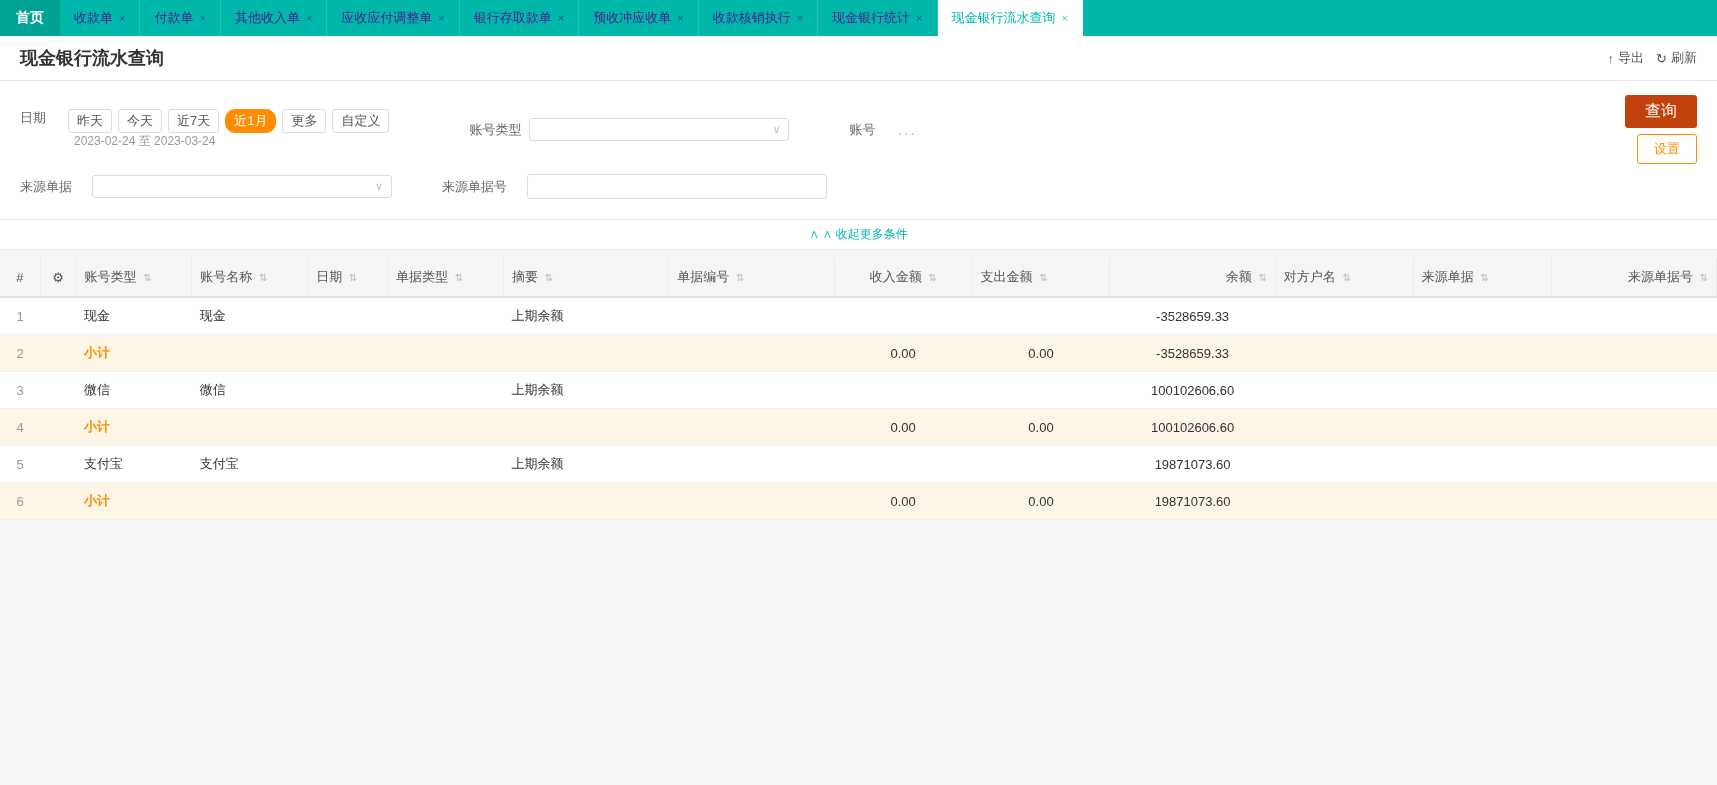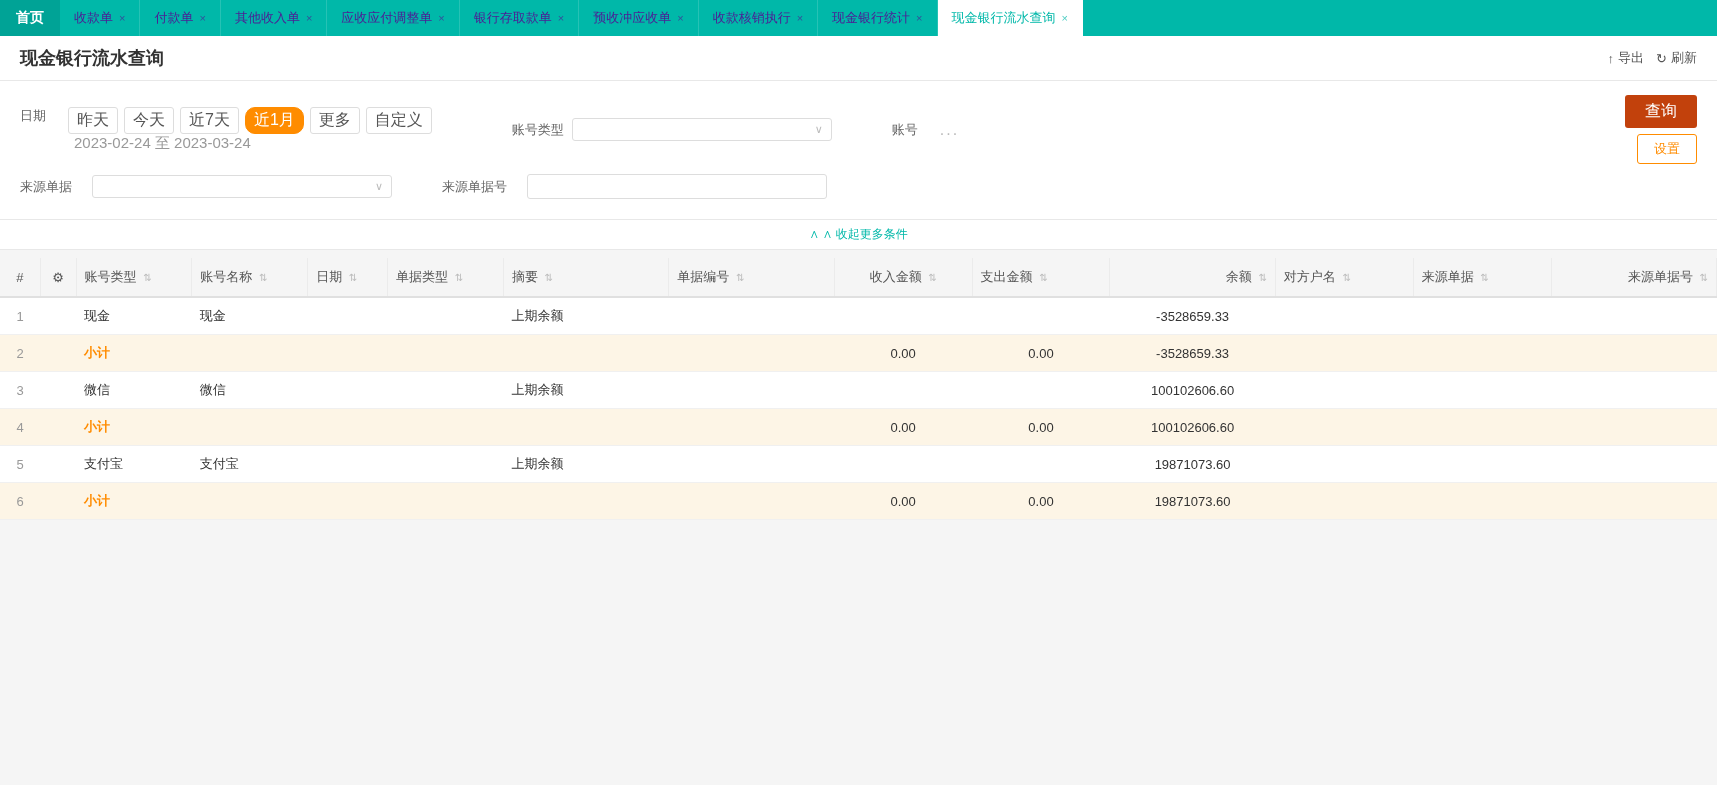--- a/index.html
+++ b/index.html
@@ -95,32 +95,32 @@
     .date-btns {
       display: flex;
       align-items: center;
       gap: 6px;
     }
     .date-btn {
       padding: 2px 8px;
       border: 1px solid #ddd;
       border-radius: 3px;
       cursor: pointer;
-      font-size: 16px;
+      font-size: 13px;
       background: #fff;
       color: #555;
     }
     .date-btn.active {
       background: #ff8c00;
       color: #fff;
       border-color: #ff8c00;
       border-radius: 10px;
     }
     .date-range-text {
-      font-size: 15px;
+      font-size: 12px;
       color: #999;
       margin-left: 6px;
     }
     .filter-select {
       display: flex;
       align-items: center;
       border: 1px solid #ddd;
       border-radius: 3px;
       padding: 4px 8px;
       min-width: 200px;

